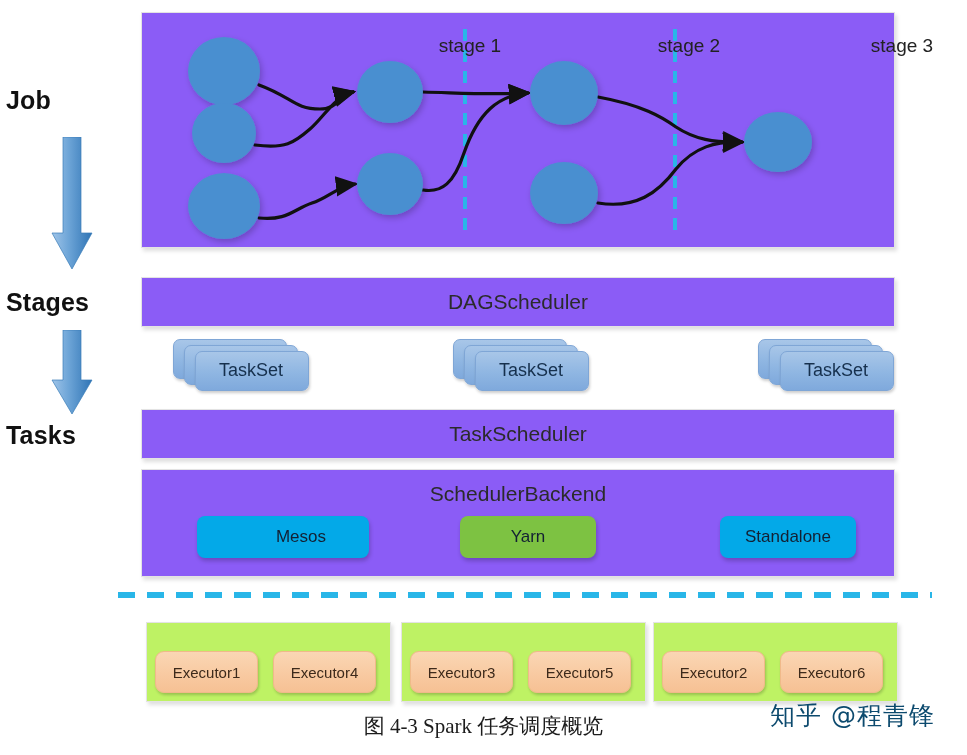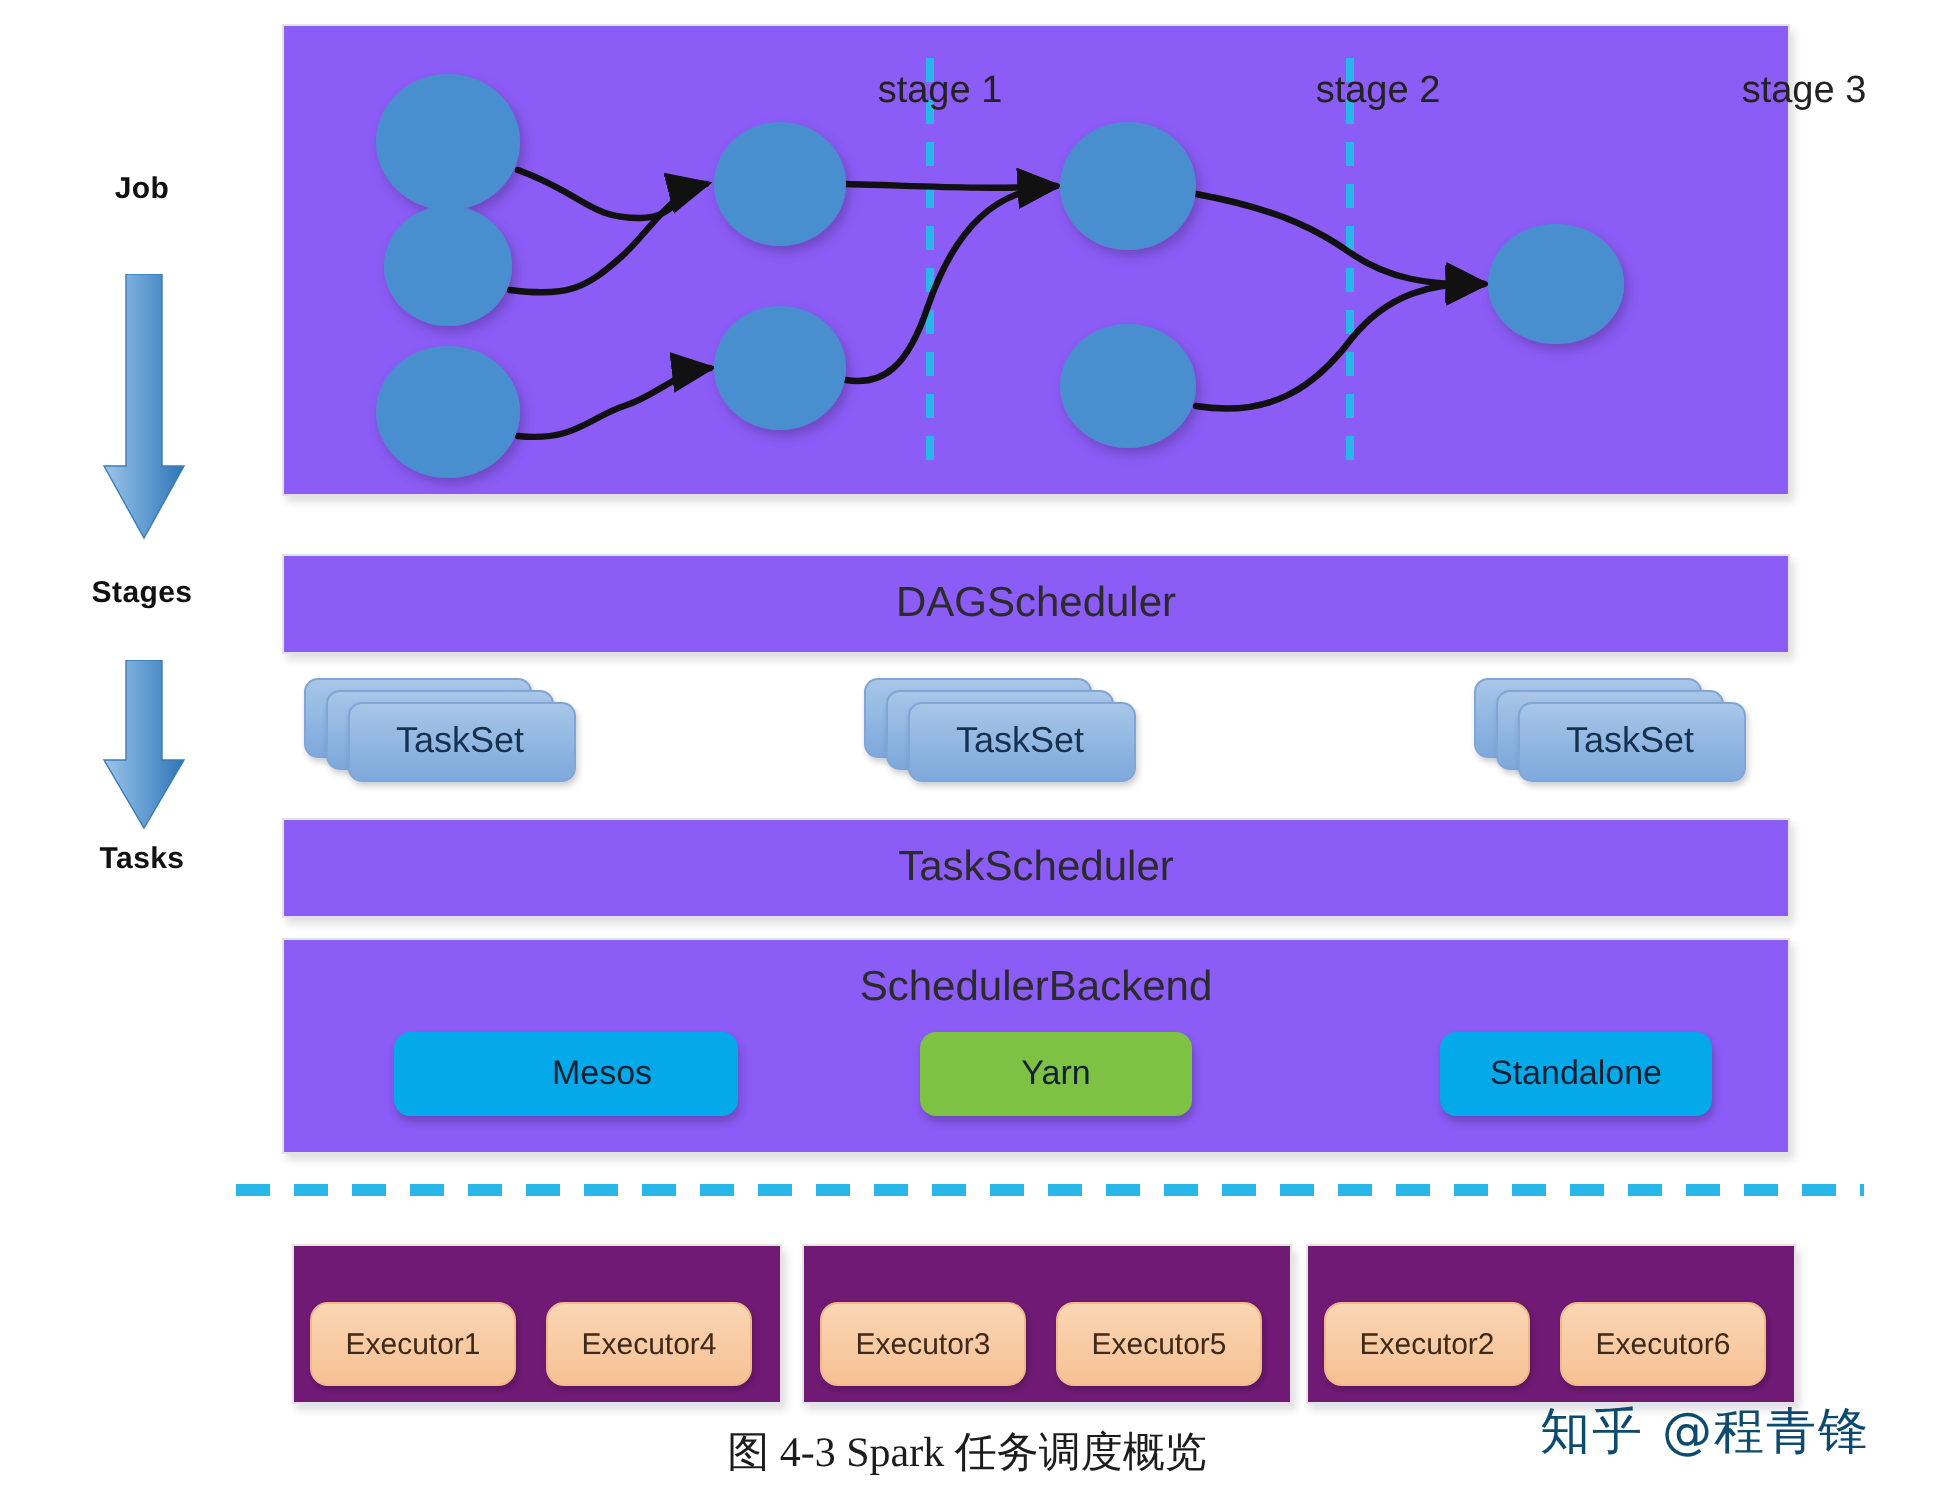--- a/index.html
+++ b/index.html
@@ -4,22 +4,22 @@
 <style>
   html,body{margin:0;padding:0;background:#ffffff;}
   body{
     width:967px;height:755px;position:relative;overflow:hidden;
     font-family:"Liberation Sans","DejaVu Sans",sans-serif;
     color:#1a1a1a;
   }
 
   
   .rail-label{
-    position:absolute;font-weight:bold;font-size:15px;color:#111;
-    text-align:center;width:130px;left:6px;letter-spacing:.2px;
+    position:absolute;font-weight:bold;font-size:25px;color:#111;
+    text-align:left;width:130px;left:6px;letter-spacing:.2px;
   }
   #lbl-job{top:86px;}
   #lbl-stages{top:288px;}
   #lbl-tasks{top:421px;}
 
   .arrow-wrap{position:absolute;}
   #arrow-job{left:51px;top:137px;}
   #arrow-stages{left:51px;top:330px;}
 
   
@@ -43,21 +43,21 @@
   #stage-2-title{left:477px;top:22px;}
   #stage-3-title{left:690px;top:22px;}
 
   
   #dag-scheduler{left:141px;top:277px;width:752px;height:48px;}
   #dag-scheduler .panel-title{top:12px;}
   #task-scheduler{left:141px;top:409px;width:752px;height:48px;}
   #task-scheduler .panel-title{top:12px;}
 
   
-  .taskset{position:absolute;width:145px;height:52px;top:339px;}
+  .taskset{position:absolute;width:145px;height:52px;top:339px;margin-left:21px;}
   .ts-card{
     position:absolute;width:112px;height:38px;border-radius:7px;
     background:linear-gradient(180deg,#a8c6e8 0%,#8fb6e2 55%,#7fa9dc 100%);
     border:1px solid #7fa6d6;
     box-shadow:1px 2px 3px rgba(0,0,0,.20);
   }
   .ts-c1{left:0px;top:0px;}
   .ts-c2{left:11px;top:6px;}
   .ts-c3{left:22px;top:12px;}
   .ts-label{
@@ -82,21 +82,21 @@
   #btn-mesos{left:55px;padding-left:36px;}
   #btn-yarn{left:318px;}
   #btn-standalone{left:578px;}
 
   
   #divider{position:absolute;left:118px;top:590px;width:814px;height:10px;}
 
   
   .host{
     position:absolute;top:622px;width:243px;height:78px;
-    background:#701a75;border:1px solid #e3e3e3;
+    background:#bef264;border:1px solid #e3e3e3;
     box-shadow:2px 3px 4px rgba(0,0,0,.13);
   }
   #host-1{left:146px;}
   #host-2{left:401px;}
   #host-3{left:653px;}
   .exec-btn{
     position:absolute;top:28px;width:101px;height:40px;border-radius:9px;
     display:flex;align-items:center;justify-content:center;
     font-size:15px;color:#3d2a1b;
     background:linear-gradient(180deg,#fad6b4 0%,#f8c9a0 60%,#f6c194 100%);

